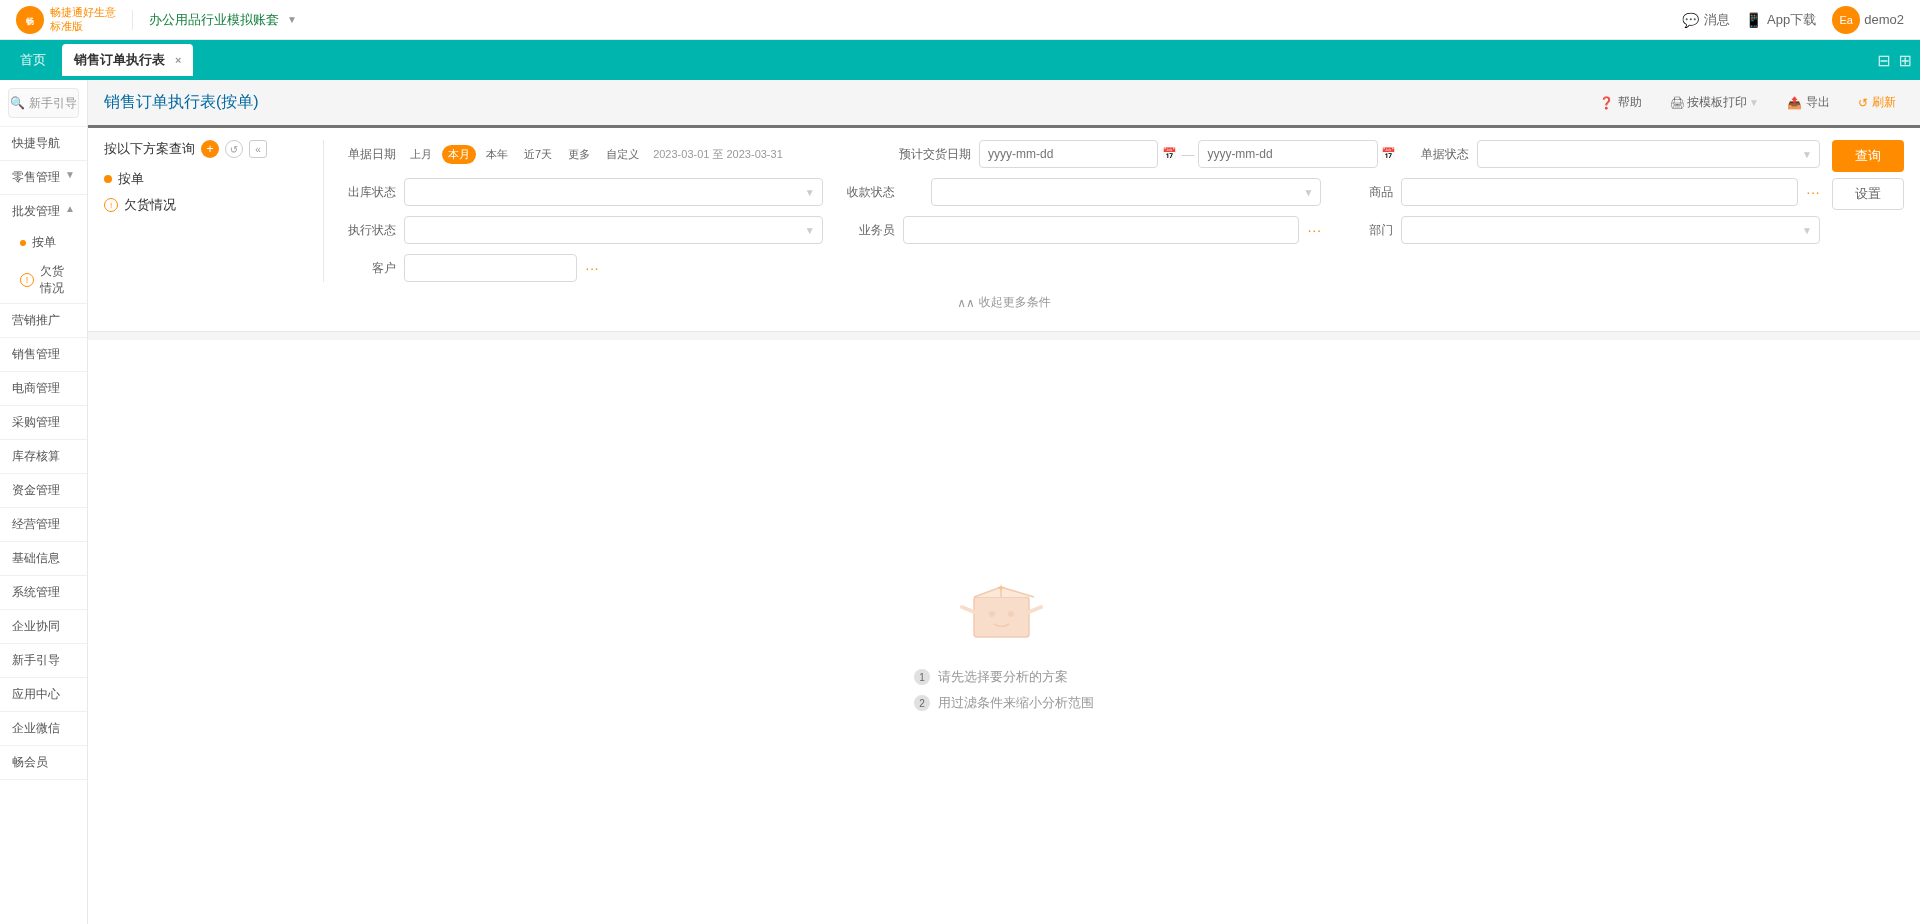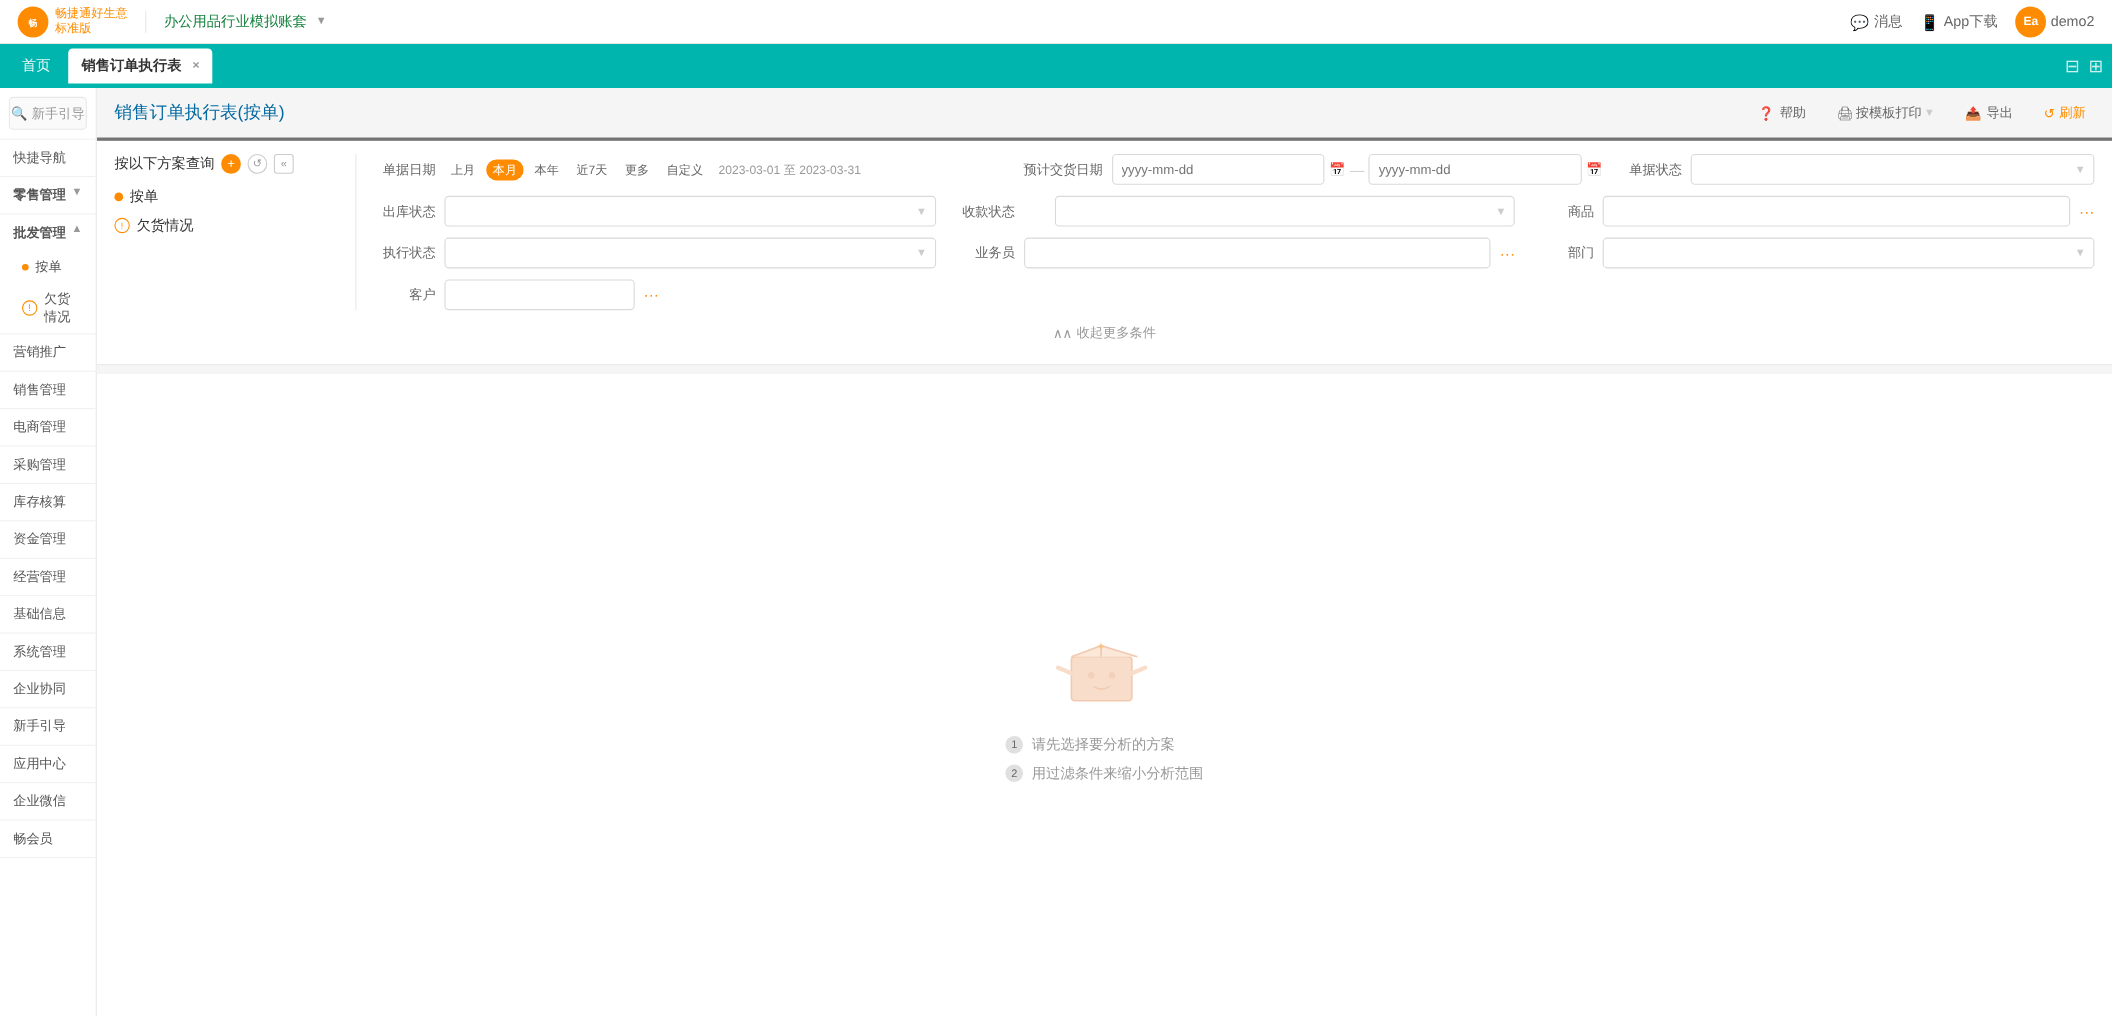--- a/index.html
+++ b/index.html
@@ -81,21 +81,21 @@
     .sidebar-section { border-bottom: 1px solid #f0f0f0; }
     .sidebar-item {
       padding: 8px 12px;
       cursor: pointer;
       color: #555;
       font-size: 12px;
       display: flex;
       align-items: flex-start;
       justify-content: space-between;
     }
-    .sidebar-item.has-children { font-weight: 700; }
+    .sidebar-item.has-children { font-weight: 400; }
     .sidebar-item .arrow { font-size: 10px; color: #999; }
     .sidebar-sub-item {
       padding: 6px 12px 6px 20px;
       cursor: pointer;
       color: #555;
       font-size: 12px;
       display: flex;
       align-items: center;
       gap: 6px;
     }
@@ -281,21 +281,21 @@
     <div class="top-bar-btn">
       <span style="font-size:14px;">💬</span>
       <span>消息</span>
     </div>
     <div class="top-bar-btn">
       <span style="font-size:14px;">📱</span>
       <span>App下载</span>
     </div>
     <div class="top-bar-btn">
       <div class="user-avatar">
-        <span style="font-size:11px;font-weight:bold;">Ea</span>
+        <span style="font-size:11px;font-weight:normal;">Ea</span>
       </div>
       <span>demo2</span>
     </div>
   </div>
 </div>
 
 <div class="tab-bar">
   <div class="tab-item home">
     <span>首页</span>
   </div>
@@ -554,20 +554,24 @@
           <div class="filter-row">
             <div class="filter-group" style="flex:0.34;">
               <span class="filter-label">客户</span>
               <input type="text" class="filter-input" style="flex: 1 1 0%;">
               <span class="filter-dots-btn">···</span>
             </div>
             <div style="flex:2;"></div>
           </div>
         </div>
 
+        <div class="filter-actions">
+          <button class="btn-search">查询</button>
+          <button class="btn-settings">设置</button>
+        </div>
       </div>
 
       <div class="filter-collapse">
         <div class="filter-collapse-btn">
           <span>∧∧</span>
           <span>收起更多条件</span>
         </div>
       </div>
     </div>
 

